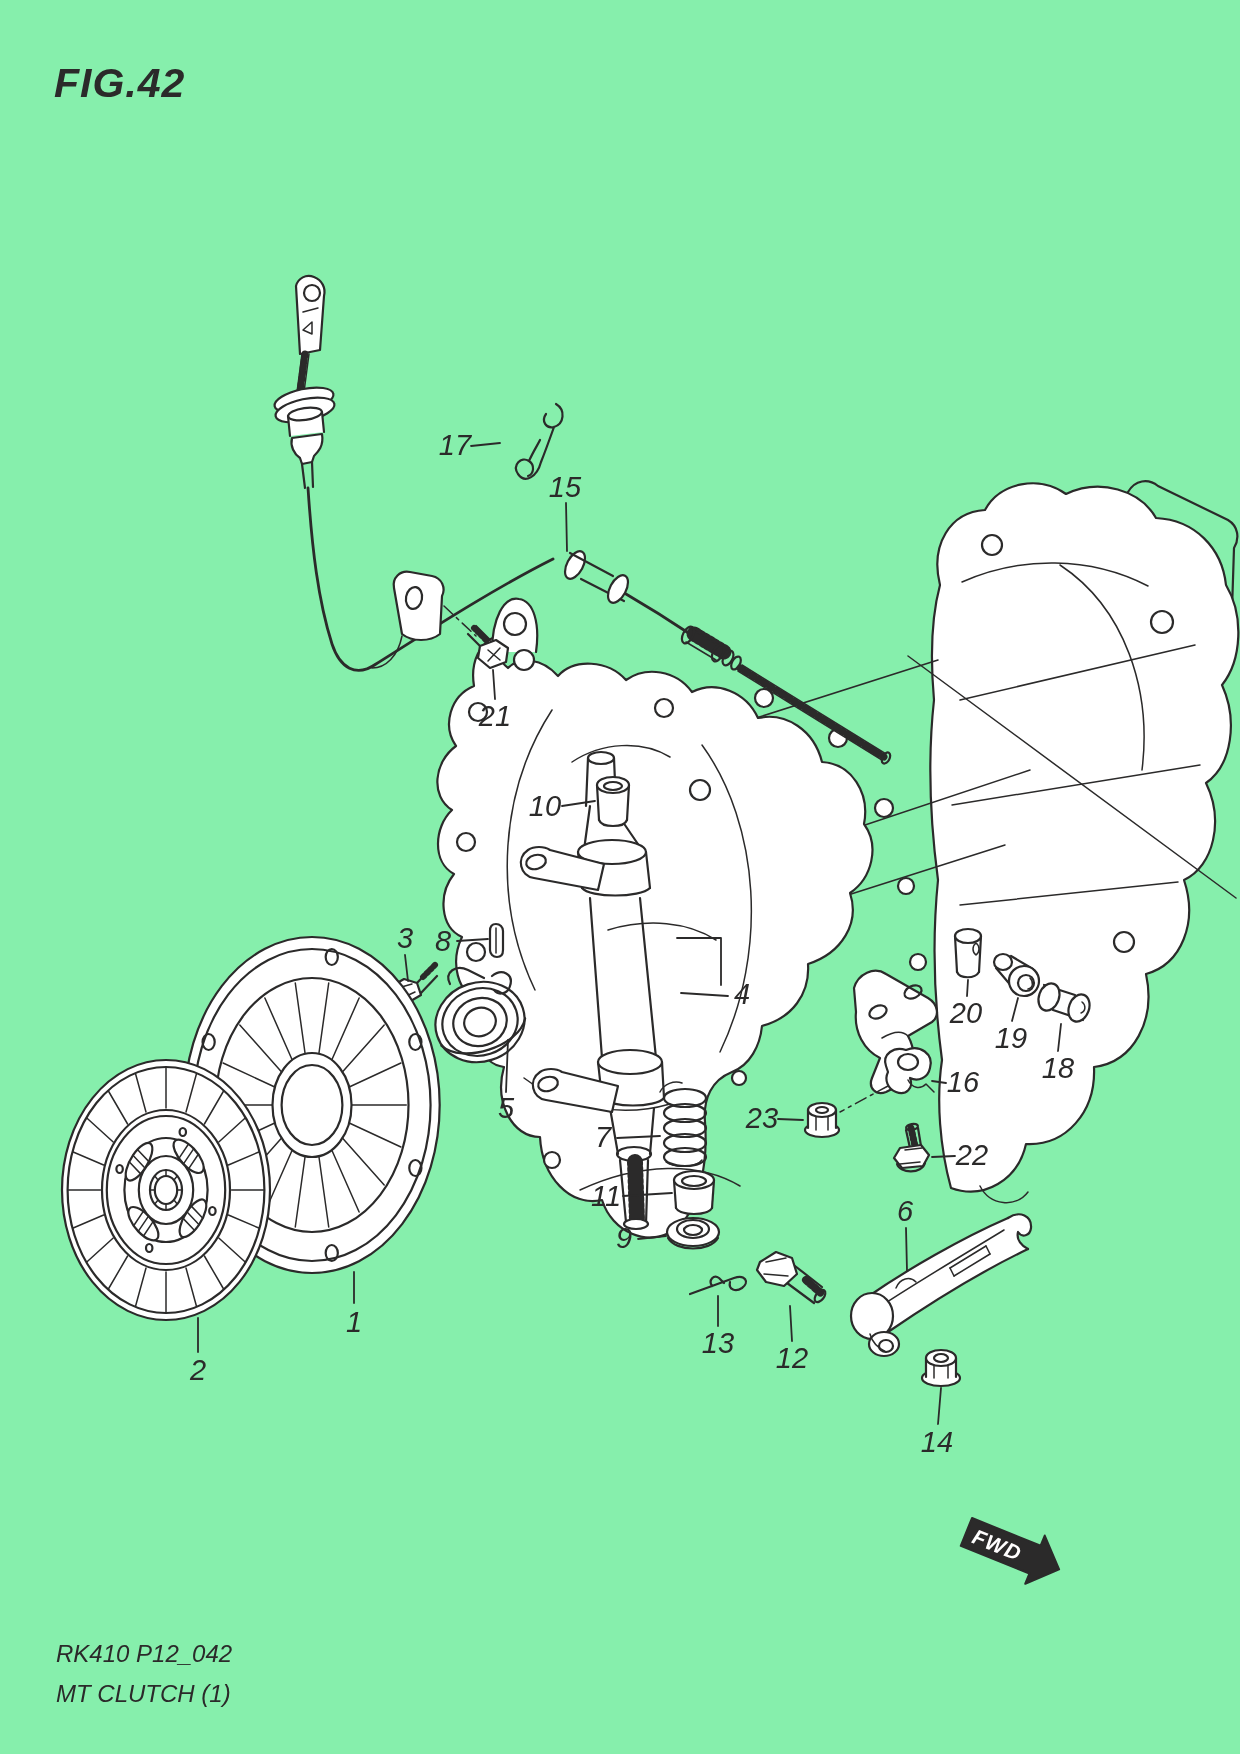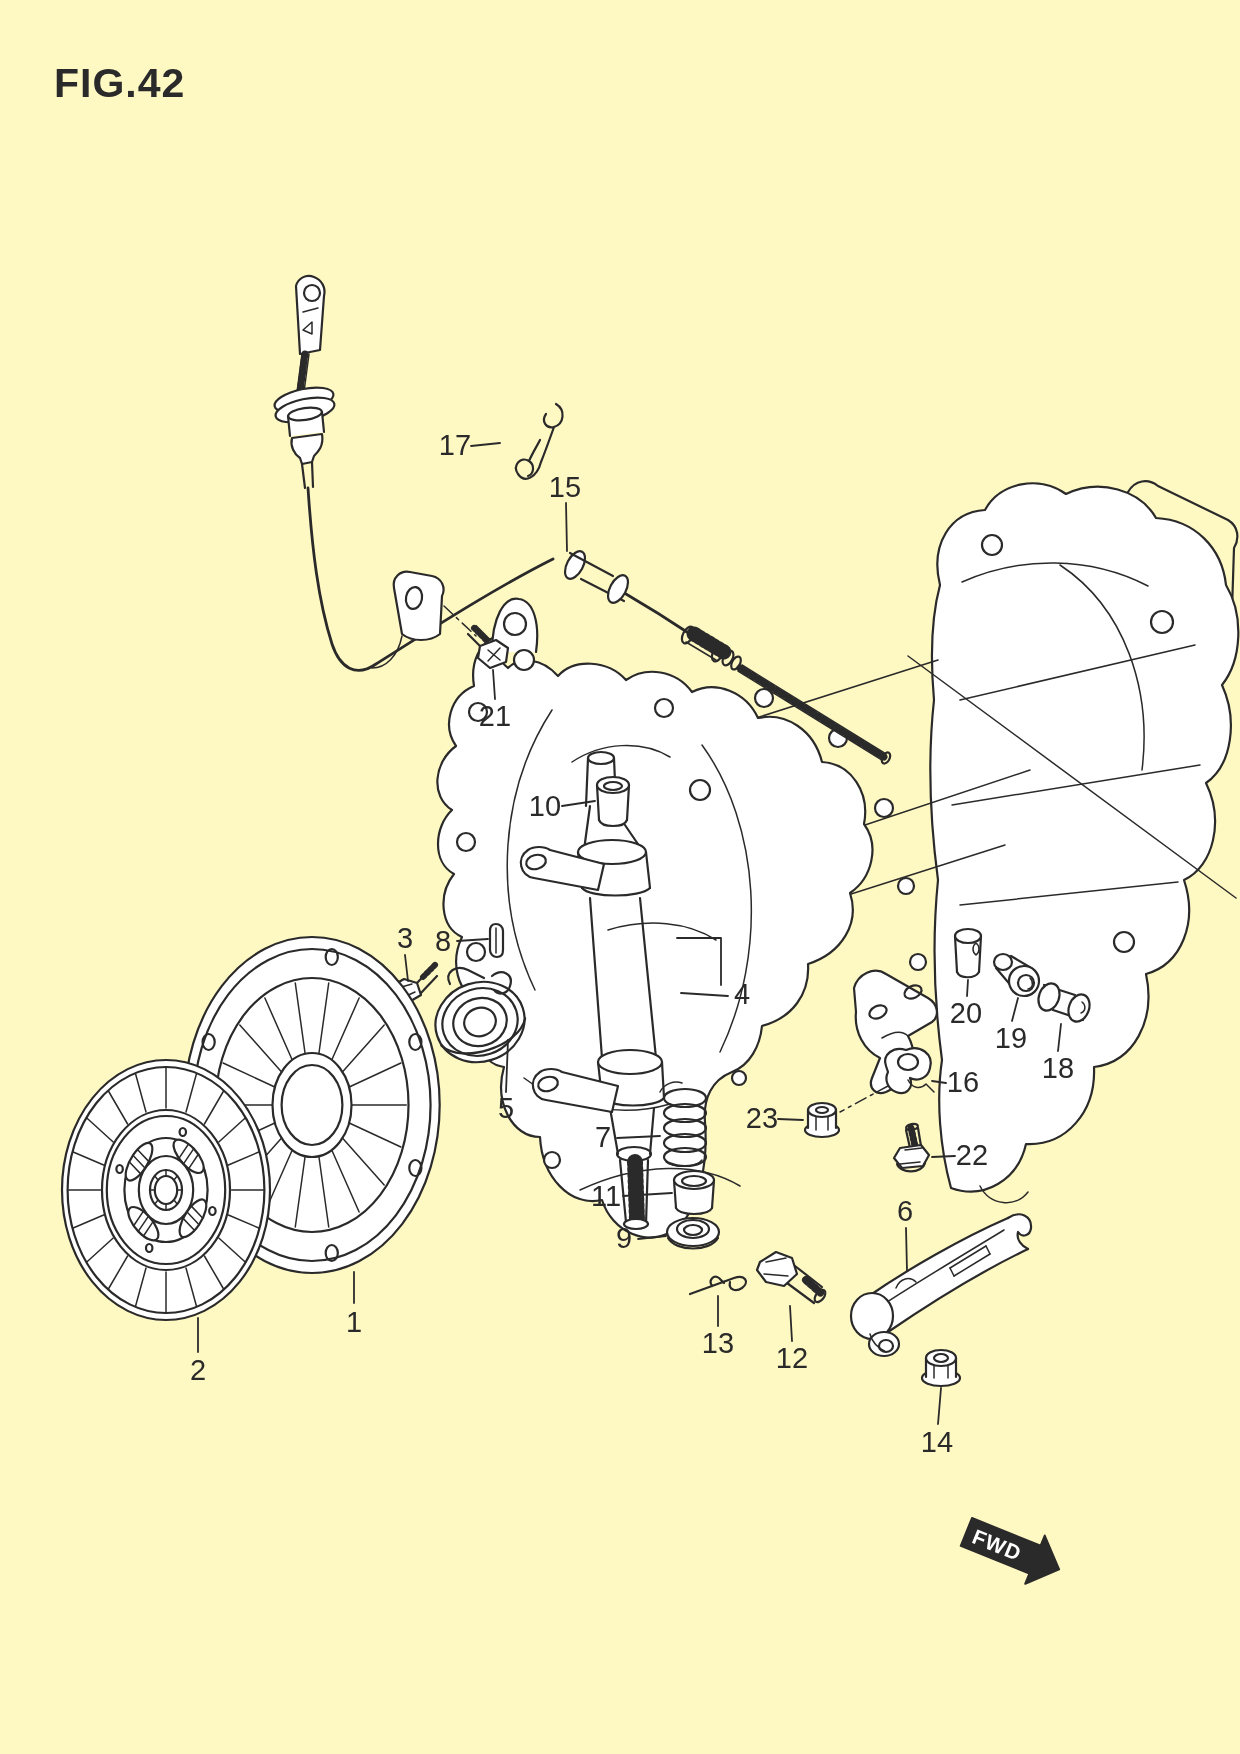--- a/index.html
+++ b/index.html
@@ -1,17 +1,17 @@
 <!DOCTYPE html>
 <html><head>
 <meta charset="utf-8">
 <style>
   html,body{margin:0;padding:0;background:#ffffff;}
-  #page{position:relative;width:1240px;height:1754px;background:#fef9c3;overflow:hidden;
-        font-family:"Liberation Sans",sans-serif;color:#2b2a2a;}
+  #page{position:relative;width:1240px;height:1754px;background:#86efac;overflow:hidden;
+        font-family:"Liberation Sans",sans-serif;color:#2b2a2a;font-style:italic;}
   #fig-title{position:absolute;left:54px;top:60px;font-size:41px;font-weight:700;
              letter-spacing:1px;color:#2b2a2a;}
   #footer{position:absolute;left:56px;top:1634px;font-size:24px;line-height:40px;color:#2b2a2a;}
   svg.diagram{position:absolute;left:0;top:0;width:1240px;height:1754px;}
   .art{stroke:#2b2a2a;fill:none;stroke-width:2.2;stroke-linecap:round;stroke-linejoin:round;}
   .art *{vector-effect:non-scaling-stroke;}
   .wf{fill:#ffffff;}
   .thin{stroke-width:1.5;}
   .dash{stroke-width:1.5;stroke-dasharray:12 5 3 5;}
   .leader{stroke-width:1.8;fill:none;}
@@ -488,14 +488,18 @@
         </g>
 
       <g transform="translate(972,1518) rotate(22)">
         <polygon points="0,0 74,0 74,-11 100,15 74,41 74,30 0,30" fill="#2b2a2a" stroke="#2b2a2a" stroke-width="2"></polygon>
         <text class="fwd-text" x="8" y="23">FWD</text>
       </g>
 
     </g>
   </svg>
 
+  <div id="footer">
+    <div>RK410 P12_042</div>
+    <div>MT CLUTCH (1)</div>
+  </div>
 
 </div>
 
 </body></html>

